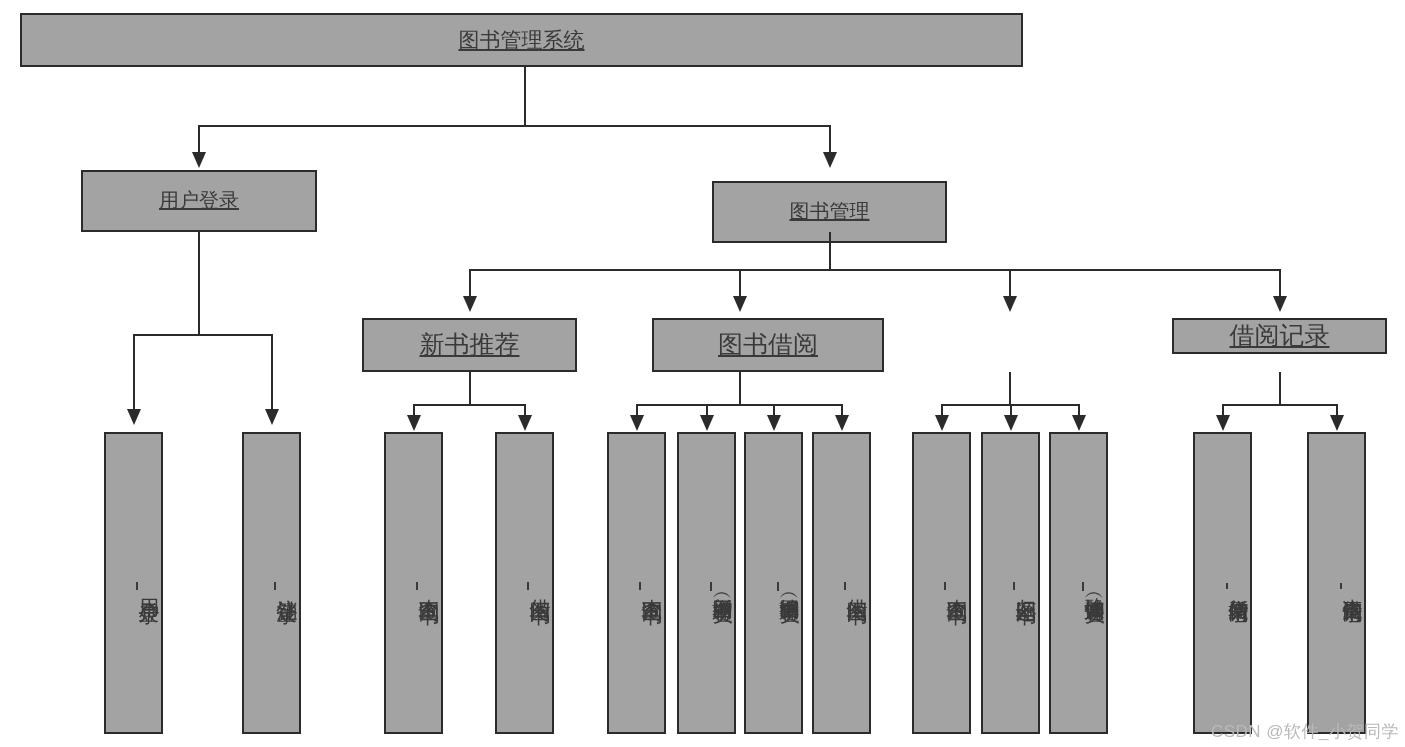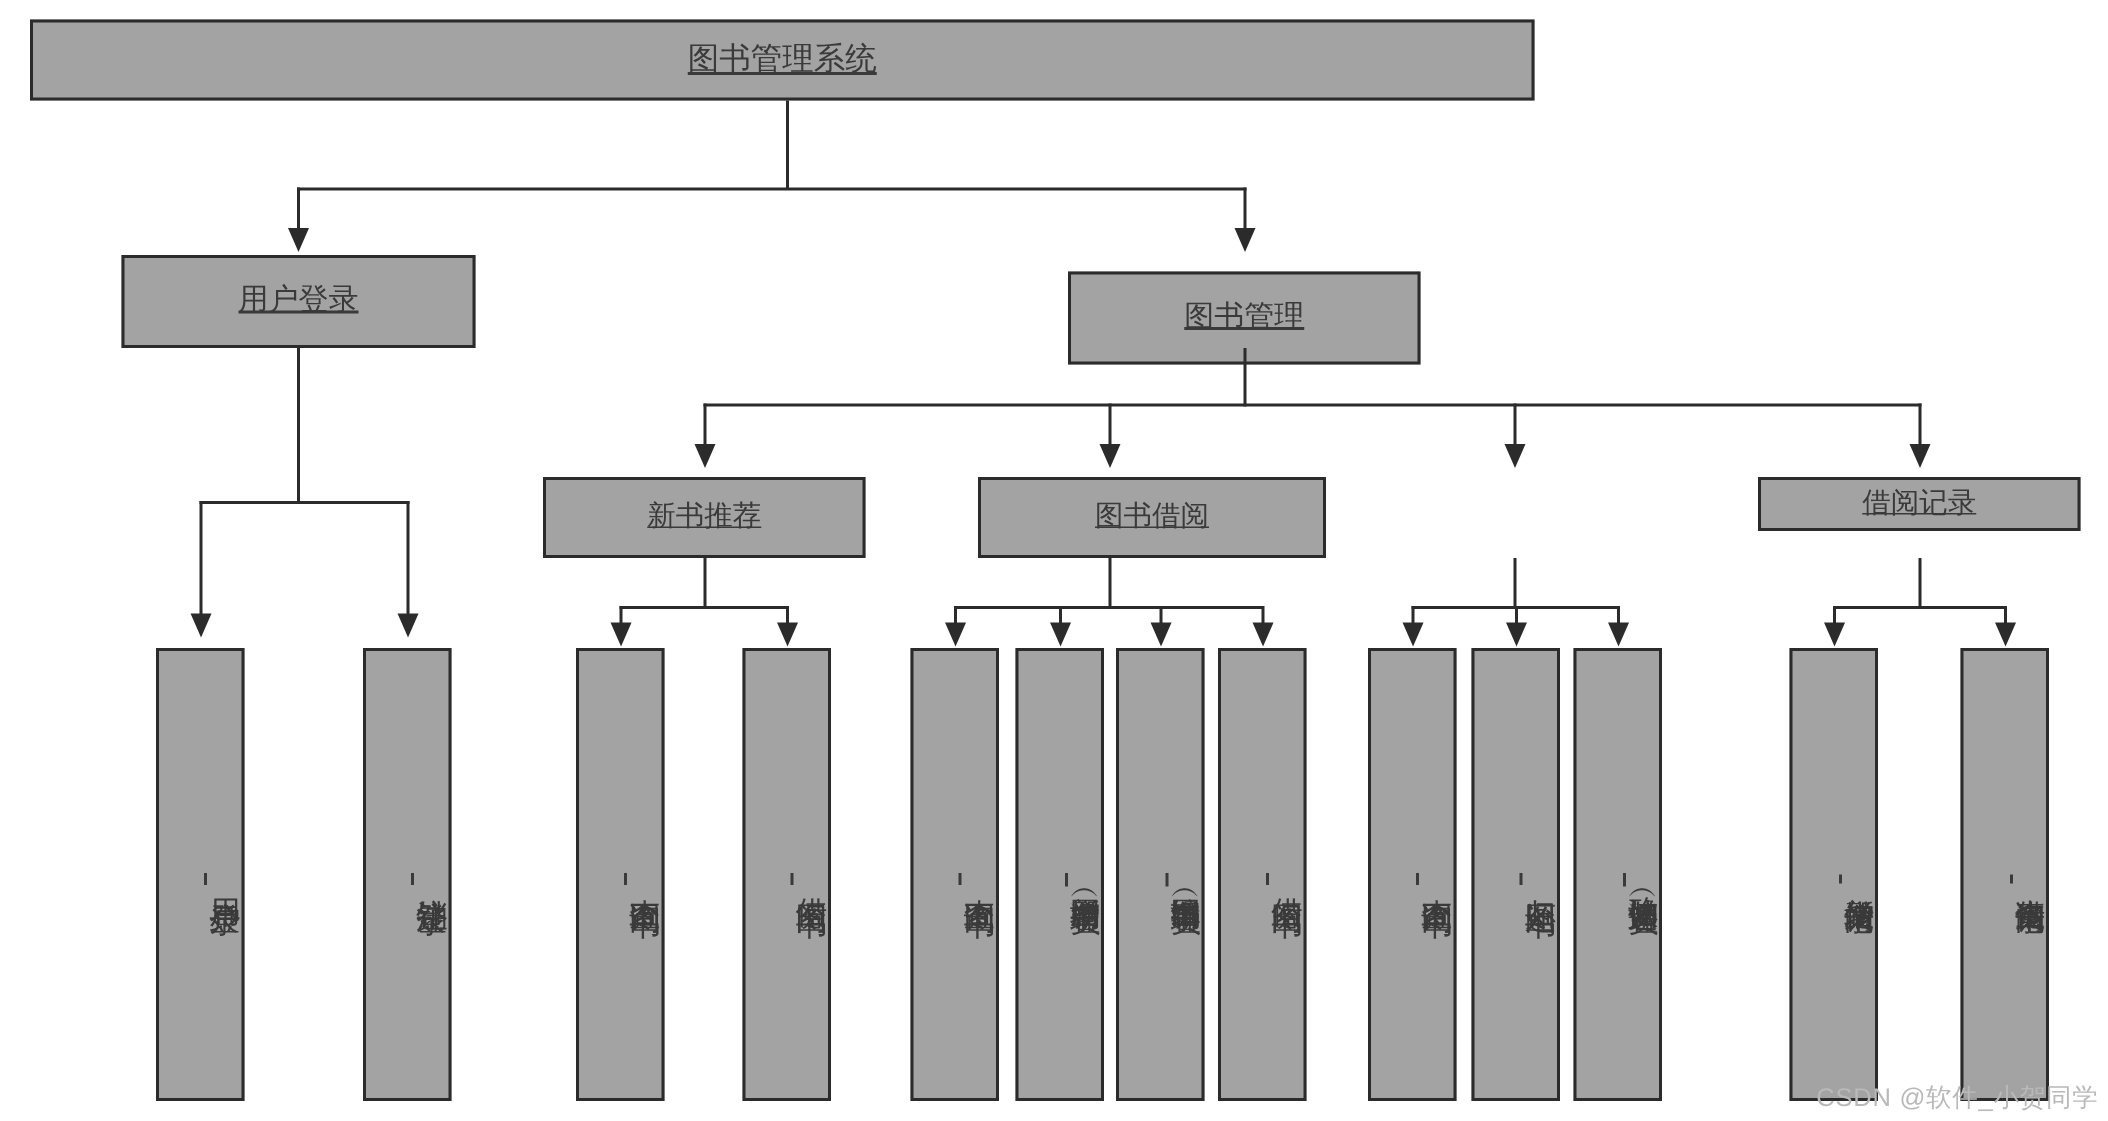--- a/index.html
+++ b/index.html
@@ -20,21 +20,21 @@
     display:flex;
     align-items:center;
     justify-content:center;
     color:#3a3a3a;
     line-height:1.18;
     text-align:center;
     text-decoration:underline;
   }
   .node.root{font-size:21px;}
   .node.lvl1{font-size:20px;}
-  .node.lvl2{font-size:19px;}
+  .node.lvl2{font-size:25px;}
   .node.leaf{
     writing-mode:vertical-rl;
     text-orientation:upright;
     font-size:21px;
     letter-spacing:2px;
     align-items:flex-start;
     justify-content:center;
     padding-top:6px;
     white-space:nowrap;
   }

